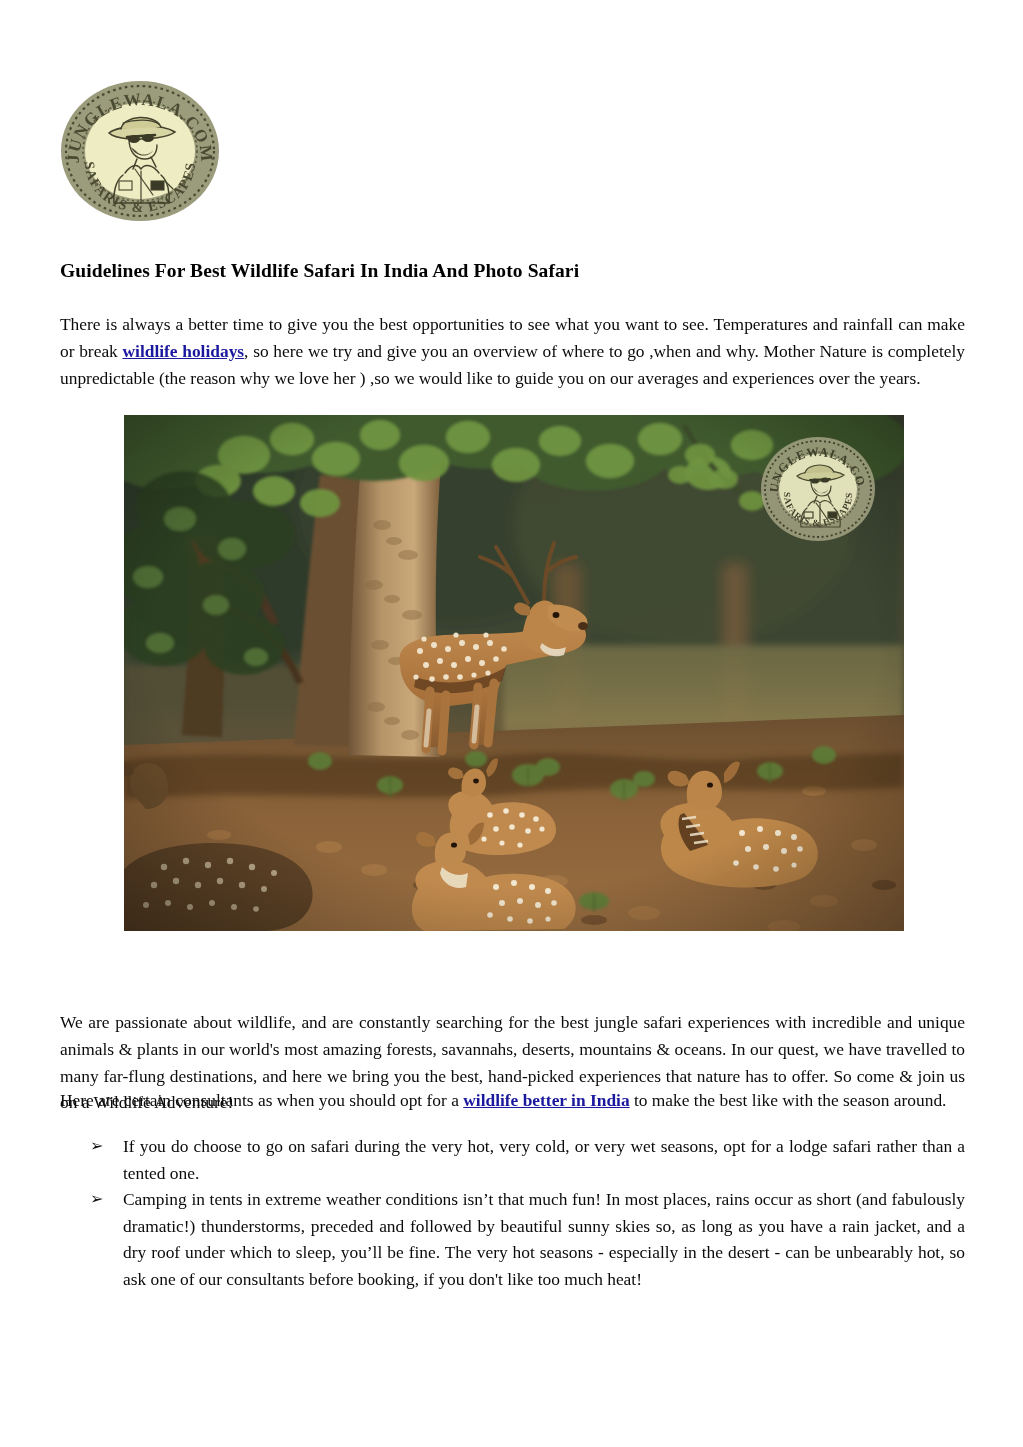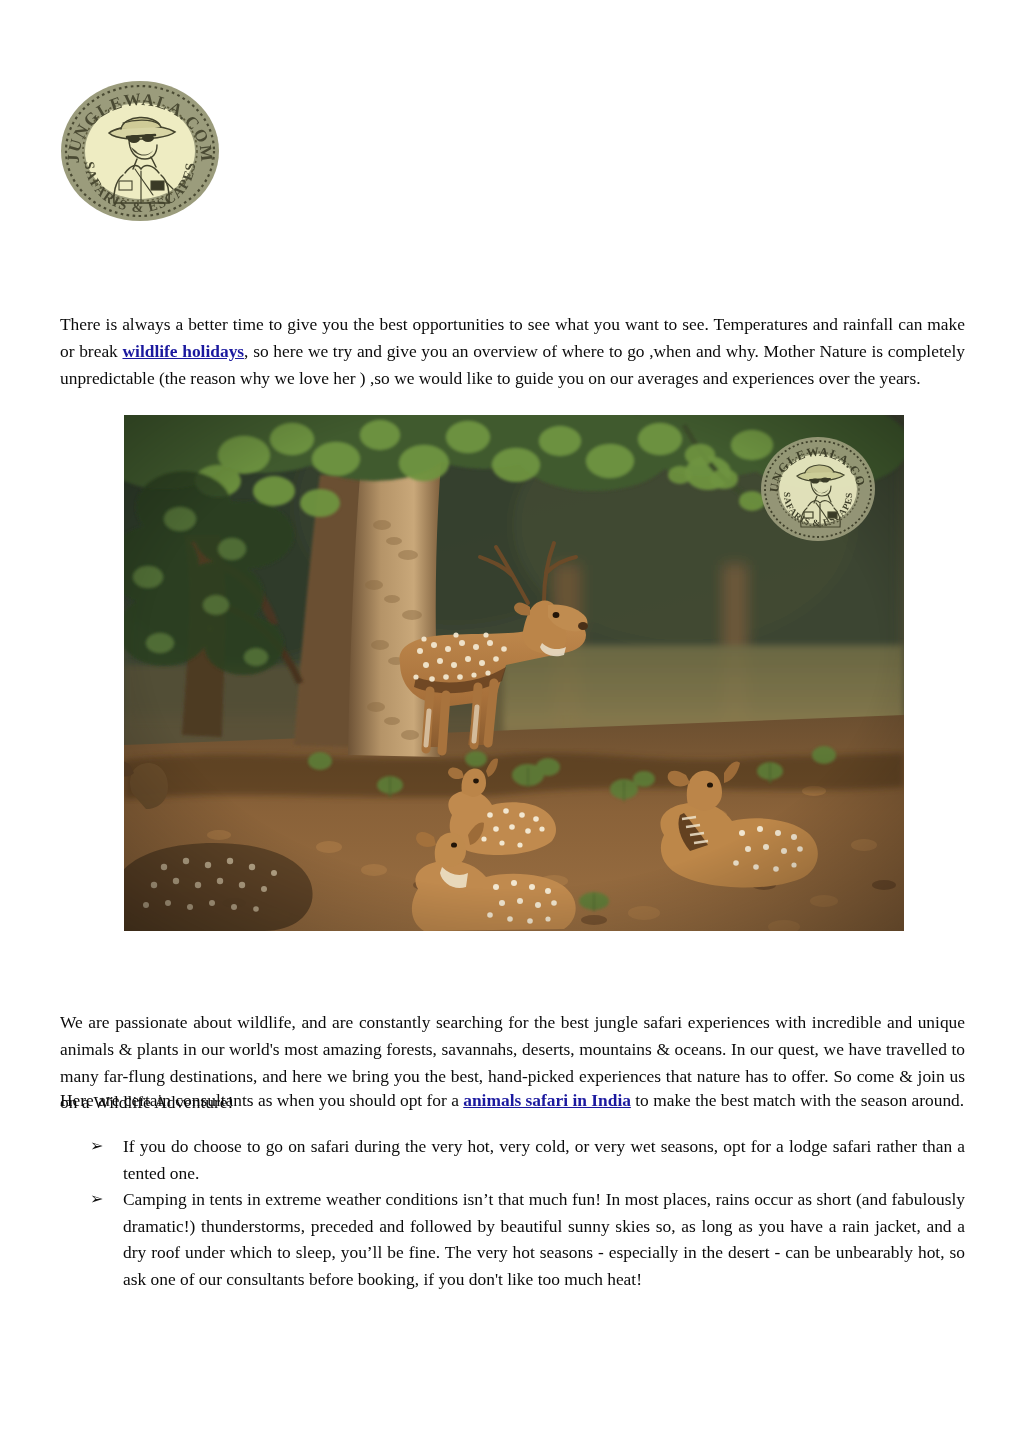--- a/index.html
+++ b/index.html
@@ -158,20 +158,21 @@
         <rect x="62" y="104" width="13" height="9" stroke-width="1.1"></rect>
         <rect x="94" y="104" width="13" height="9" stroke-width="1.1" fill="#3a3a26"></rect>
 
         <path d="M78,92 C86,104 92,112 96,118" stroke-width="1.1"></path>
 
         <path d="M108,104 L116,112" stroke-width="1.2"></path>
       </g>
     </svg>
   </div>
 
+  <h1 class="doc-title">Guidelines For Best Wildlife Safari In India And Photo Safari</h1>
 
   <p class="para justify" id="para-intro"><span>There is always a better time to give you the best opportunities to see what you want to see. Temperatures and rainfall can make or break </span><a class="doclink" href="#">wildlife holidays</a><span>, so here we try and give you an overview of where to go ,when and why. Mother Nature is completely unpredictable (the reason why we love her ) ,so we would like to guide you on our averages and experiences  over the years.</span></p>
 
   <div class="photo">
     <svg viewBox="0 0 780 516" xmlns="http://www.w3.org/2000/svg">
       <defs>
         <linearGradient id="bgSky" x1="0" y1="0" x2="0.4" y2="1">
           <stop offset="0%" stop-color="#2f3a33"></stop>
           <stop offset="40%" stop-color="#4b4b38"></stop>
           <stop offset="100%" stop-color="#6c5a3c"></stop>
@@ -548,21 +549,21 @@
           <rect x="44" y="75" width="9" height="6"></rect>
           <rect x="68" y="75" width="9" height="6" fill="#3a3a26"></rect>
           <path d="M56,66 C62,74 66,80 69,85"></path>
         </g>
       </g>
     </svg>
   </div>
 
   <p class="para justify" id="para-passion">We are passionate about wildlife, and are constantly searching for the best jungle safari  experiences with incredible and unique animals &amp; plants in our world's most amazing forests, savannahs, deserts, mountains &amp; oceans.  In our quest, we have travelled to many far-flung destinations, and here we bring you the best, hand-picked experiences that nature has to offer. So come &amp; join us on a Wildlife Adventure!</p>
 
-  <p class="para justify" id="para-guidelines"><span>Here are certain consultants as when you should opt for a </span><a class="doclink" href="#">animals safari in India</a><span> to make the best match with the season around.</span></p>
+  <p class="para justify" id="para-guidelines"><span>Here are certain consultants as when you should opt for a </span><a class="doclink" href="#">wildlife better in India</a><span> to make the best like with the season around.</span></p>
 
   <ul class="bullets">
     <li>
       <span class="arrow">➢</span>
       <span>If you do choose to go on safari during the very hot, very cold, or very wet seasons, opt for a lodge safari rather than a tented one.</span>
     </li>
     <li>
       <span class="arrow">➢</span>
       <span>Camping in tents in extreme weather conditions isn’t that much fun! In most places, rains occur as short (and fabulously dramatic!) thunderstorms, preceded and followed by beautiful sunny skies so, as long as you have a rain jacket, and a dry roof under which to sleep, you’ll be fine. The very hot seasons - especially in the desert - can be unbearably hot, so ask one of our consultants before booking, if you don't like too much heat!</span>
     </li>

